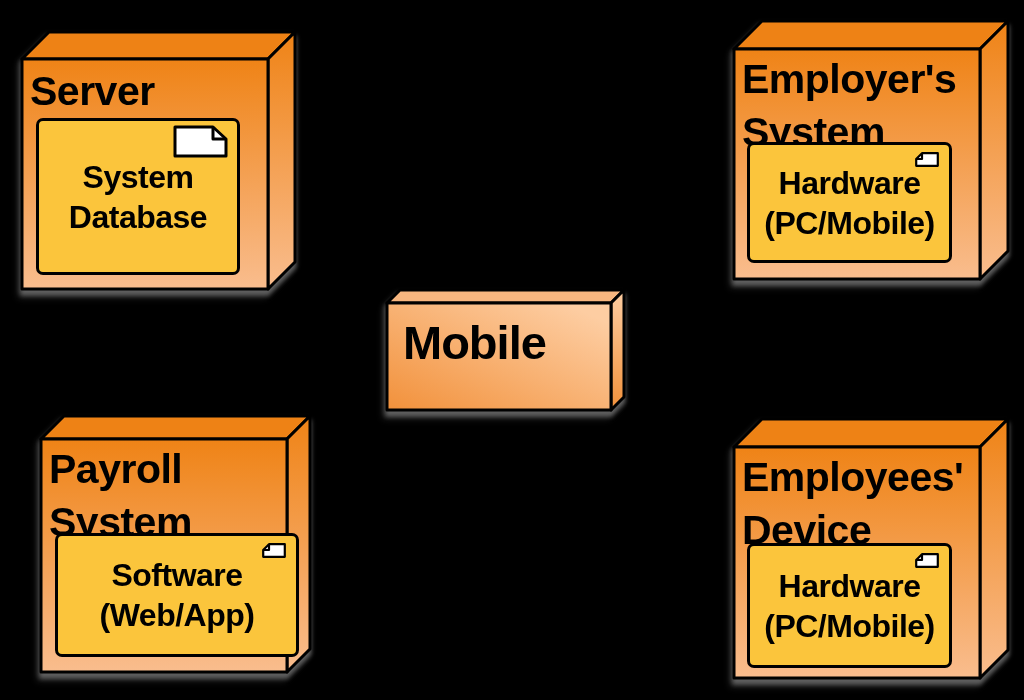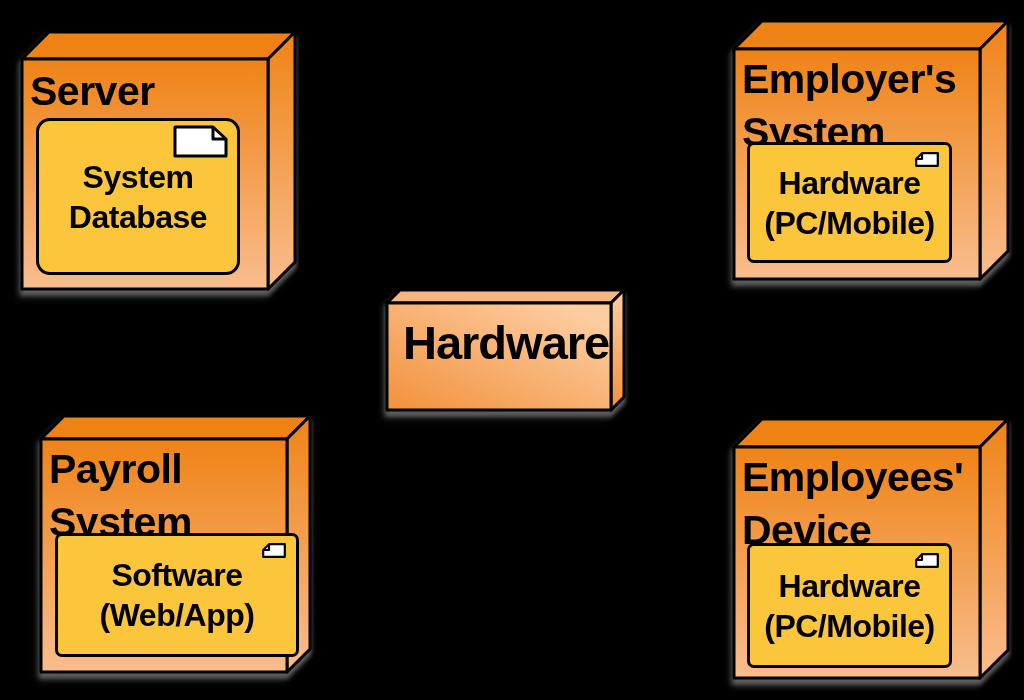--- a/index.html
+++ b/index.html
@@ -81,21 +81,21 @@
 
 <div class="canvas">
 
   <div class="node" style="left:20px;top:30px;width:277px;height:261px;">
     <svg class="cube" viewBox="0 0 277 261" width="277" height="261">
       <polygon class="face face-top" points="2,29 29,2 275,2 248,29"></polygon>
       <polygon class="face" fill="url(#grad-node)" points="248,29 275,2 275,232 248,259"></polygon>
       <rect class="face" fill="url(#grad-node)" x="2" y="29" width="246" height="230"></rect>
     </svg>
     <div class="node-title" style="left:10px;top:35px;">Server</div>
-    <div class="artifact" style="left:16px;top:88px;width:204px;height:157px;border-radius:14px;">
+    <div class="artifact" style="left:16px;top:88px;width:204px;height:157px;">
       <svg class="doc-icon doc-icon-large" viewBox="0 0 55 33" width="55" height="33">
         <path class="doc" d="M2 2 H40 L53 14 V31 H2 Z"></path>
         <path class="doc-fold" d="M40 2 V14 H53"></path>
       </svg>
       <div class="artifact-label">System Database</div>
     </div>
   </div>
 
   <div class="node" style="left:732px;top:19px;width:278px;height:262px;">
     <svg class="cube" viewBox="0 0 278 262" width="278" height="262">
@@ -112,21 +112,21 @@
       <div class="artifact-label">Hardware (PC/Mobile)</div>
     </div>
   </div>
 
   <div class="node" style="left:385px;top:288px;width:241px;height:124px;">
     <svg class="cube" viewBox="0 0 241 124" width="241" height="124">
       <polygon class="face face-top-browser" points="2,15 15,2 239,2 226,15" stroke="#000" stroke-width="3" stroke-linejoin="round"></polygon>
       <polygon class="face" fill="url(#grad-browser-side)" points="226,15 239,2 239,109 226,122"></polygon>
       <rect class="face" fill="url(#grad-browser)" x="2" y="15" width="224" height="107"></rect>
     </svg>
-    <div class="node-title browser-title" style="left:18px;top:24px;">Hardware</div>
+    <div class="node-title browser-title" style="left:18px;top:24px;">Mobile</div>
   </div>
 
   <div class="node" style="left:39px;top:414px;width:273px;height:260px;">
     <svg class="cube" viewBox="0 0 273 260" width="273" height="260">
       <polygon class="face face-top" points="2,25 25,2 271,2 248,25"></polygon>
       <polygon class="face" fill="url(#grad-node)" points="248,25 271,2 271,235 248,258"></polygon>
       <rect class="face" fill="url(#grad-node)" x="2" y="25" width="246" height="233"></rect>
     </svg>
     <div class="node-title" style="left:10px;top:29px;">Payroll System</div>
     <div class="artifact" style="left:16px;top:119px;width:244px;height:124px;">

